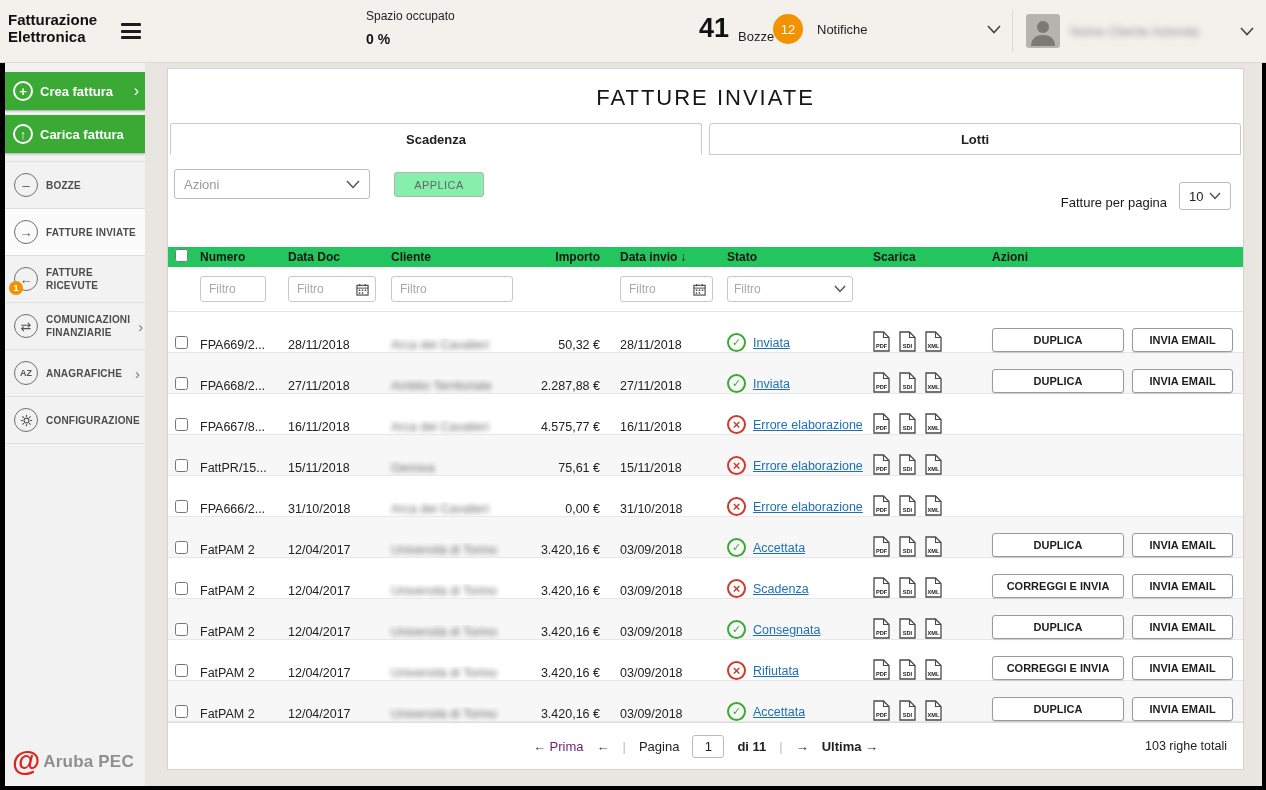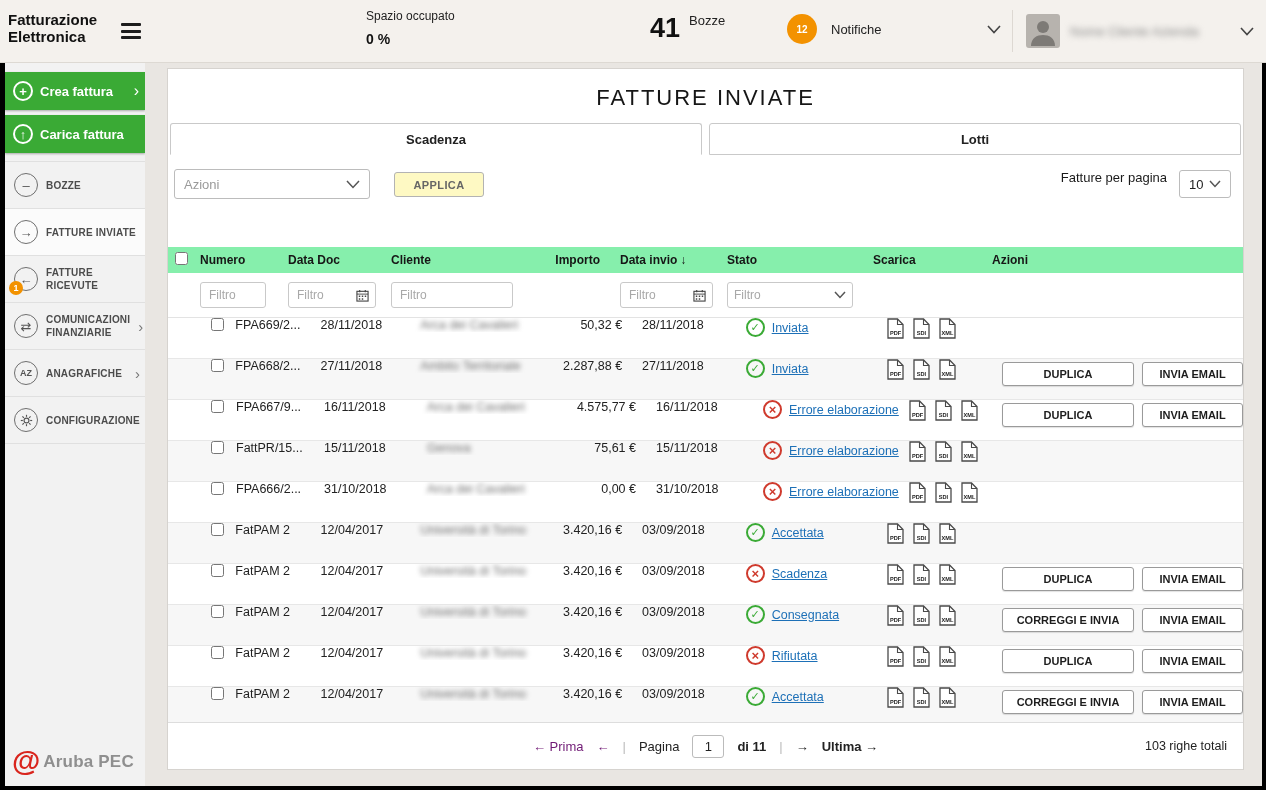--- a/index.html
+++ b/index.html
@@ -14,26 +14,26 @@
   .hamburger{position:absolute;left:121px;top:23px;width:20px;cursor:pointer;}
   .hamburger i{display:block;height:3px;background:#1c1c1c;margin-bottom:3.5px;border-radius:1px;}
   .service{position:absolute;left:152px;top:9px;}
   .svc-label{color:var(--orange);font-size:12px;font-weight:bold;}
   .svc-row{display:flex;align-items:center;margin-top:4px;}
   .svc-date{color:var(--orange);font-size:15px;font-weight:bold;}
   .btn-rinnova{margin-left:12px;background:#fff;border:1px solid #8f8f8f;border-radius:3px;font-size:11px;
           font-weight:bold;color:#222;padding:3px 14px;box-shadow:0 1px 2px rgba(0,0,0,.18);cursor:pointer;font-family:inherit;}
   .space{position:absolute;left:366px;top:9px;font-size:12px;color:#222;}
   .space-val{margin-top:8px;font-size:14px;font-weight:bold;color:#111;}
-  .drafts{position:absolute;left:650px;top:13px;display:flex;align-items:flex-start;cursor:pointer;}
+  .drafts{position:absolute;left:699px;top:13px;display:flex;align-items:flex-end;cursor:pointer;}
   .drafts-count{font-size:27px;font-weight:bold;color:#111;}
   .drafts-label{font-size:13px;margin-left:9px;color:#222;}
   .notif{position:absolute;left:773px;top:14px;width:228px;display:flex;align-items:center;cursor:pointer;}
-  .notif-badge{width:30px;height:30px;border-radius:50%;background:var(--orange);color:#fff;font-size:10px;
-          font-weight:bold;display:flex;align-items:center;justify-content:center;margin-left:14px;}
+  .notif-badge{width:30px;height:30px;border-radius:50%;background:var(--orange);color:#fff;font-size:13px;
+          font-weight:normal;display:flex;align-items:center;justify-content:center;}
   .notif-label{font-size:13px;margin-left:14px;color:#222;}
   .hdr-sep{position:absolute;left:1012px;top:10px;width:1px;height:42px;background:#ddd8d2;}
   .user{position:absolute;left:1026px;top:14px;right:12px;display:flex;align-items:center;cursor:pointer;}
   .user-name{flex:1;margin-left:10px;font-size:13px;color:#8b8b8b;filter:blur(3px);white-space:nowrap;overflow:hidden;}
   .chev{margin-left:auto;line-height:0;}
 
   
   .sidebar{position:absolute;left:5px;top:62px;width:140px;bottom:4px;background:#f2f2f2;}
   .sbtn{display:flex;align-items:center;gap:7px;height:38px;background:var(--green);color:#fff;font-size:13px;
         font-weight:bold;padding:0 6px 0 8px;cursor:pointer;margin-top:10px;box-shadow:0 1px 2px rgba(0,0,0,.3);}
@@ -63,29 +63,29 @@
         box-sizing:border-box;overflow:hidden;}
   .panel h1{font-size:22px;font-weight:500;letter-spacing:2px;color:#161616;text-align:center;margin:16px 0 12px;}
   .tabs{display:flex;gap:7px;padding:0 2px;}
   .tab{flex:1;height:32px;line-height:31px;text-align:center;font-size:13px;font-weight:bold;color:#222;background:#fff;
         border:1px solid #c9c9c9;border-radius:3px 3px 0 0;box-sizing:border-box;cursor:pointer;}
   .tab.active{border-bottom-color:#fff;}
   .toolbar{position:relative;margin:14px 6px 0;height:32px;}
   .selbox{display:flex;align-items:center;border:1px solid #bcbcbc;border-radius:3px;background:#fff;
         box-sizing:border-box;padding:0 9px;cursor:pointer;}
   .sel-azioni{position:absolute;left:0;top:0;width:196px;height:30px;color:#9a9a9a;font-size:13px;}
-  .btn-applica{position:absolute;left:220px;top:3px;width:90px;height:25px;background:#fef9c3;border:1px solid #b3b3b3;
-        border-radius:3px;font-size:11px;font-weight:bold;color:#666;letter-spacing:.4px;cursor:pointer;font-family:inherit;}
-  .perpage{position:absolute;right:6px;top:1px;display:flex;align-items:flex-start;font-size:13px;color:#1a1a1a;margin-left:12px;}
+  .btn-applica{position:absolute;left:220px;top:3px;width:90px;height:25px;background:#86efac;border:1px solid #b3b3b3;
+        border-radius:3px;font-size:11px;font-weight:normal;color:#666;letter-spacing:.4px;cursor:pointer;font-family:inherit;}
+  .perpage{position:absolute;right:6px;top:13px;display:flex;align-items:flex-end;font-size:13px;color:#1a1a1a;margin-left:12px;}
   .sel-pp{width:52px;height:28px;margin-left:12px;font-size:13px;color:#222;}
 
-  .thead{margin-top:46px;display:flex;align-items:center;height:26px;background:#86efac;font-size:12px;
+  .thead{margin-top:46px;display:flex;align-items:center;height:20px;background:#22c55e;font-size:12px;
         font-weight:bold;color:#161616;}
   .tfilter{display:flex;align-items:center;height:44px;border-bottom:1px solid #e3e3e3;}
-  .trow{display:flex;align-items:flex-start;height:40px;border-bottom:1px solid #e7e7e7;font-size:12.5px;color:#222;background:#fff;padding-left:36px;}
+  .trow{display:flex;align-items:flex-end;height:40px;border-bottom:1px solid #e7e7e7;font-size:12.5px;color:#222;background:#fff;}
   .trow.alt{background:#f7f7f7;}
   .c{box-sizing:border-box;padding-left:6px;}
   .c-cb{width:26px;padding-left:7px;}
   .c-cb input{width:13px;height:13px;margin:0;cursor:pointer;}
   .c-num{width:88px;white-space:nowrap;overflow:hidden;}
   .c-ddoc{width:103px;}
   .c-cli{width:135px;white-space:nowrap;overflow:hidden;}
   .c-imp{width:88px;text-align:right;padding-right:8px;padding-left:0;}
   .c-dinv{width:112px;padding-left:12px;}
   .c-stato{width:146px;display:flex;align-items:center;gap:7px;padding-left:7px;}
@@ -404,21 +404,21 @@
                 <text x="8.5" y="16.5" font-size="5.6" font-weight="bold" text-anchor="middle" fill="#222" font-family="Liberation Sans, sans-serif">XML</text>
               </svg></span>
           </div>
           <div class="c c-az">
             <button class="row-btn">DUPLICA</button>
             <button class="row-btn">INVIA EMAIL</button>
           </div>
         </div>
         <div class="trow">
           <div class="c c-cb"><input type="checkbox" style=""></div>
-          <div class="c c-num">FPA667/9...</div>
+          <div class="c c-num">FPA667/8...</div>
           <div class="c c-ddoc">16/11/2018</div>
           <div class="c c-cli"><span class="blur">Arca dei Cavalieri</span></div>
           <div class="c c-imp">4.575,77 €</div>
           <div class="c c-dinv">16/11/2018</div>
           <div class="c c-stato">
             <span class="sic err">×</span>
             <span class="slink">Errore elaborazione</span>
           </div>
           <div class="c c-dl">
             <span class="dl"><svg width="17" height="21" viewBox="0 0 17 21">

